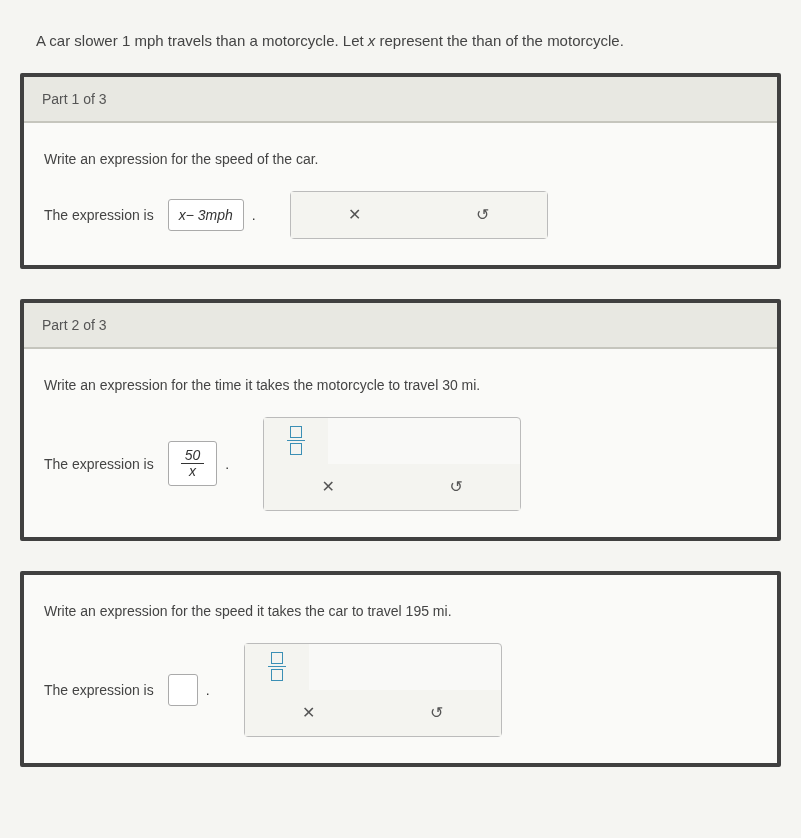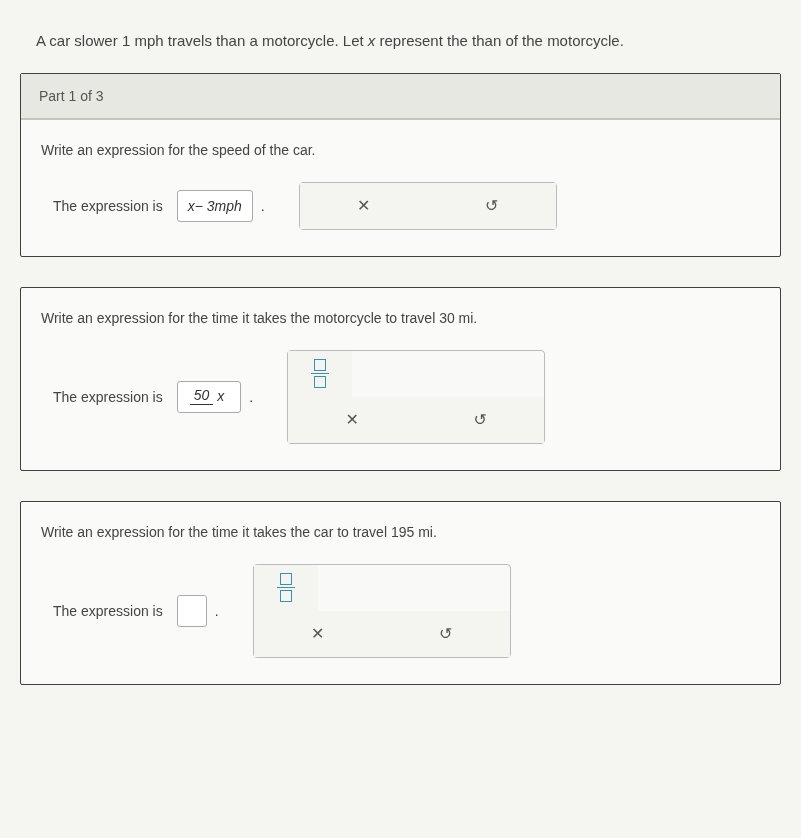--- a/index.html
+++ b/index.html
@@ -18,48 +18,47 @@
       font-size: 15px;
       color: #444;
       padding: 10px 16px 20px;
       line-height: 1.5;
     }
     .italic {
       font-style: italic;
     }
     .part-container {
       margin-bottom: 30px;
-      border: 1px solid #404040;
+      border: 4px solid #404040;
       background: #fafaf8;
       border-radius: 2px;
     }
     .part-header {
       background: #e8e8e2;
       padding: 14px 18px;
       font-size: 14px;
       color: #555;
       border-bottom: 2px solid #c5c5bd;
     }
     .part-body {
-      padding: 22px 20px 26px;
+      padding: 28px 20px 26px;
     }
     .instruction {
       font-size: 14px;
       color: #444;
       margin-bottom: 24px;
     }
     .expression-row {
       display: flex;
       align-items: center;
       gap: 14px;
       font-size: 14px;
     }
     .expression-label {
       color: #444;
-      margin-left: 12px;
     }
     .answer-box {
       border: 1px solid #aaa;
       background: #fff;
       padding: 6px 10px;
       border-radius: 3px;
       display: inline-flex;
       align-items: center;
       min-height: 32px;
       font-style: italic;
@@ -67,21 +66,21 @@
     .answer-box.fraction-box {
       padding: 6px 12px;
     }
     .answer-box.empty-box {
       width: 30px;
       height: 30px;
       padding: 0;
     }
     .fraction {
       display: inline-flex;
-      flex-direction: row;
+      flex-direction: column;
       align-items: center;
       line-height: 1.1;
       font-style: italic;
     }
     .fraction .num {
       border-bottom: 1px solid #333;
       padding: 0 4px;
     }
     .fraction .den {
       padding: 0 4px;
@@ -159,20 +158,21 @@
           <button class="tool-btn wide">
             <span>↺</span>
           </button>
         </div>
       </div>
     </div>
   </div>
 </div>
 
 <div class="part-container">
+  <div class="part-header">Part 2 of 3</div>
   <div class="part-body">
     <div class="instruction">
       <span>Write an expression for the time it takes the motorcycle to travel </span><span>30 mi</span><span>.</span>
     </div>
     <div class="expression-row">
       <span class="expression-label">The expression is</span>
       <span class="answer-box fraction-box">
         <span class="fraction">
           <span class="num">50</span>
           <span class="den italic">x</span>
@@ -198,21 +198,21 @@
           </button>
         </div>
       </div>
     </div>
   </div>
 </div>
 
 <div class="part-container">
   <div class="part-body">
     <div class="instruction">
-      <span>Write an expression for the time it takes the car to travel </span><span>195 mi</span><span>.</span>
+      <span>Write an expression for the speed it takes the car to travel </span><span>195 mi</span><span>.</span>
     </div>
     <div class="expression-row">
       <span class="expression-label">The expression is</span>
       <span class="answer-box empty-box"></span>
       <span class="period">.</span>
       <div class="tool-panel">
         <div class="tool-row">
           <button class="tool-btn">
             <span class="tool-fraction-icon">
               <span class="sq"></span>

